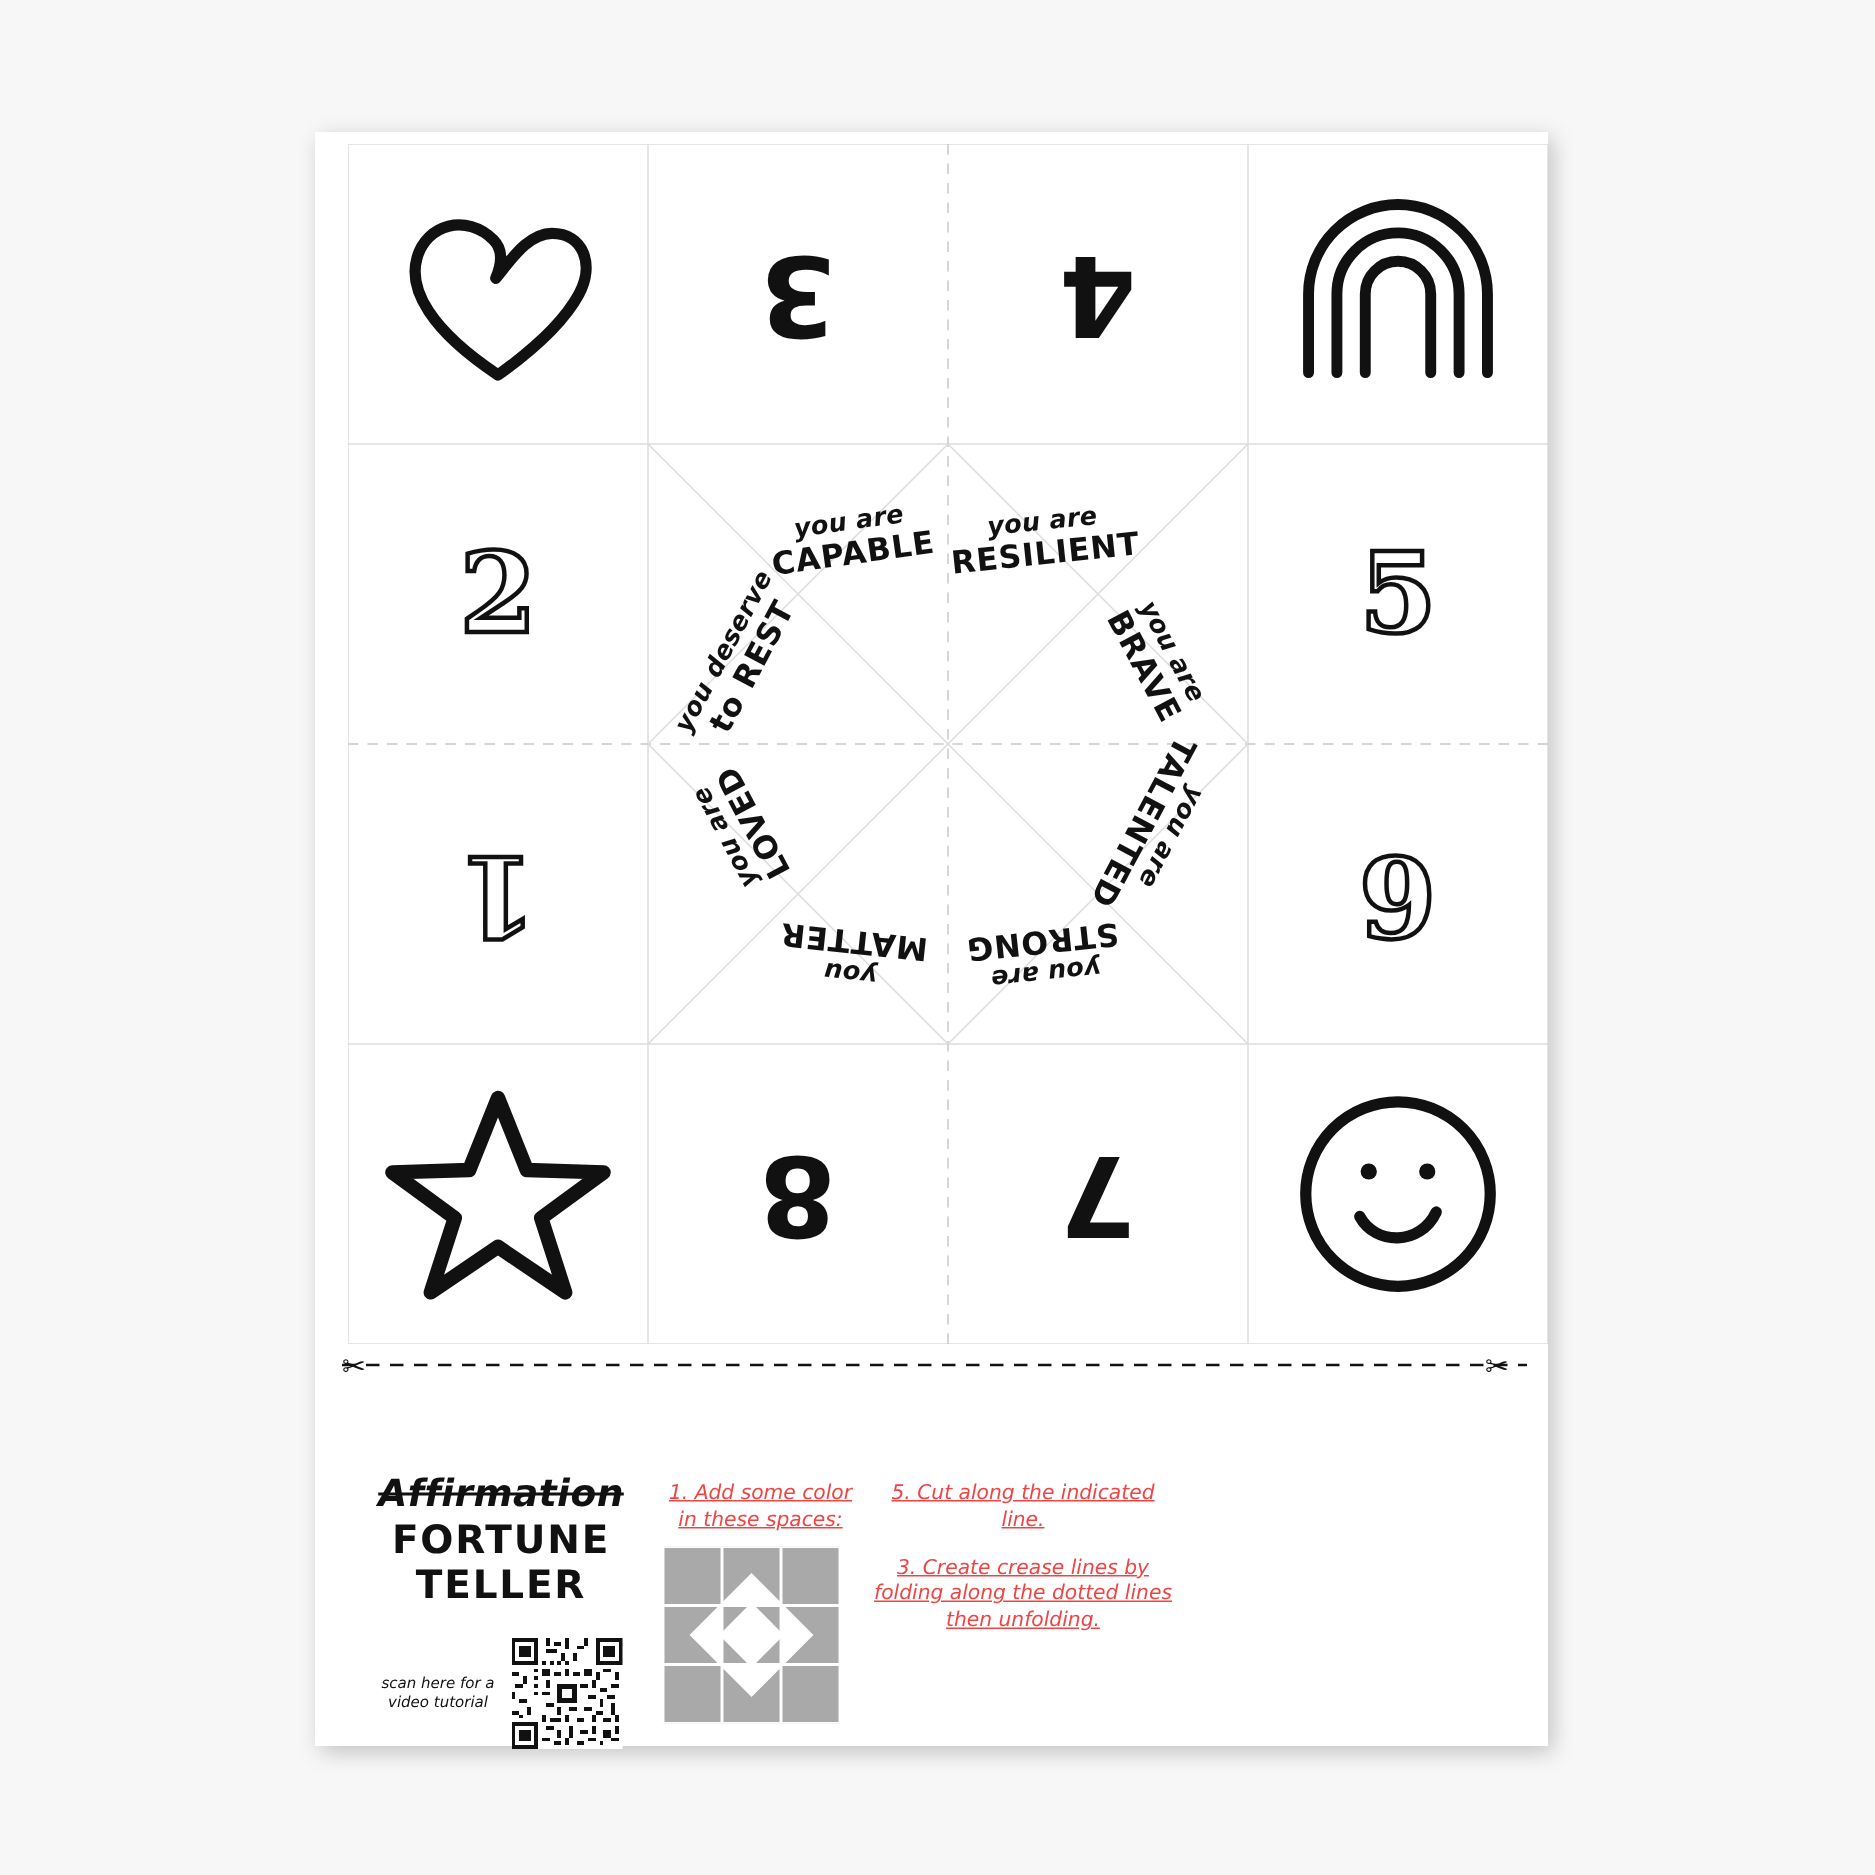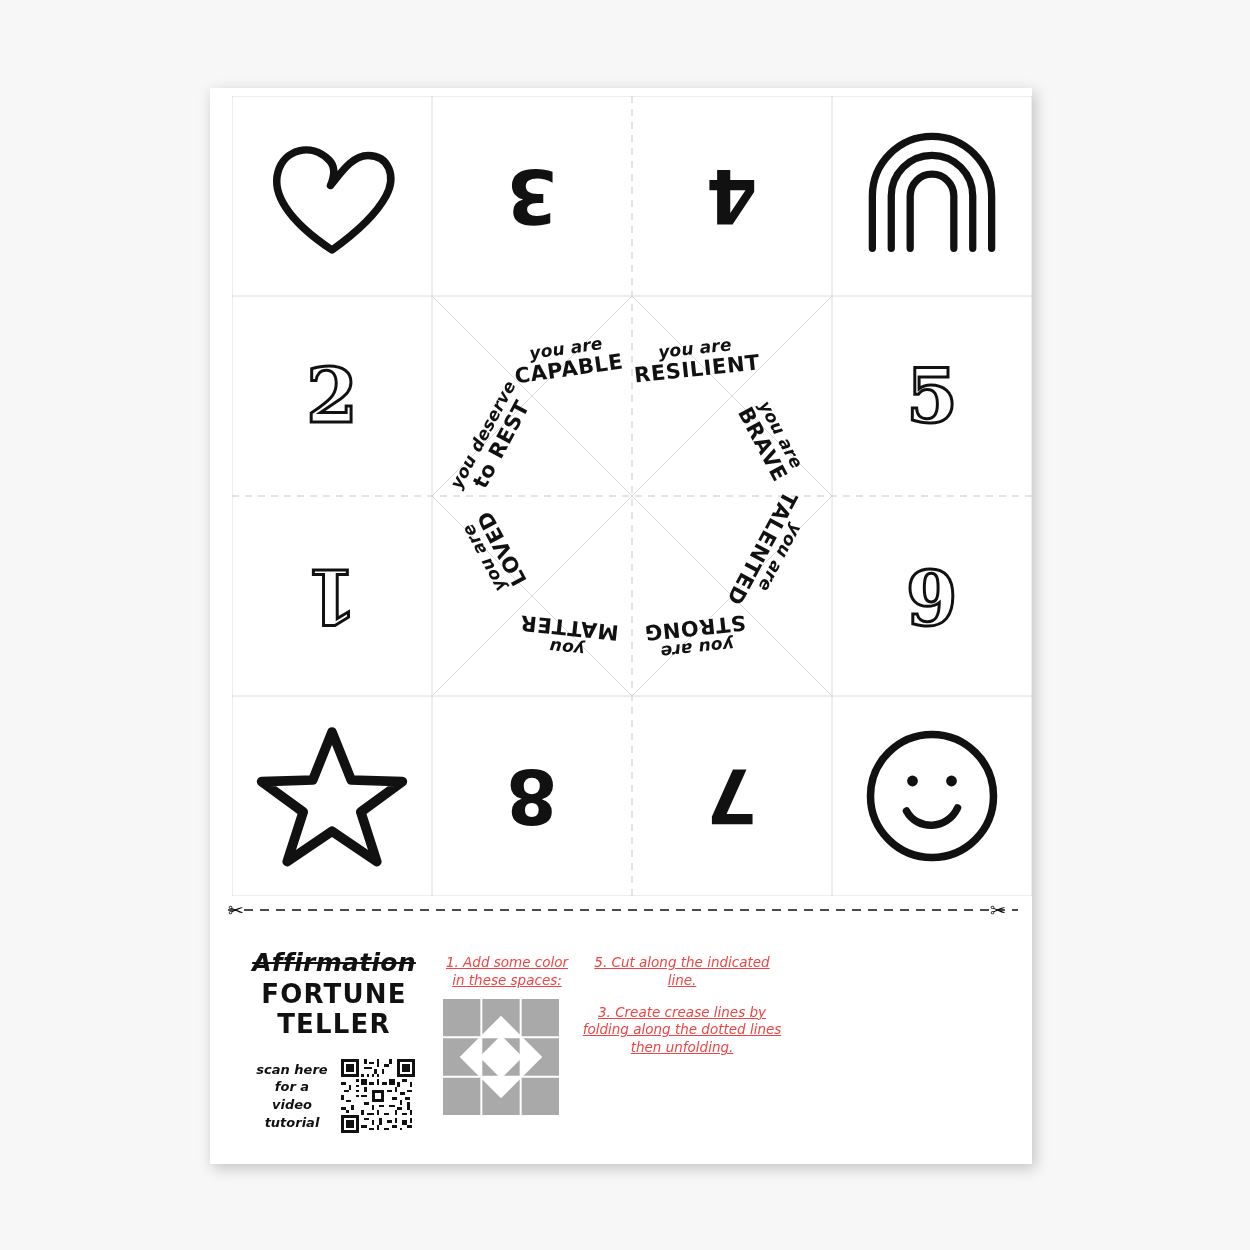--- a/index.html
+++ b/index.html
@@ -98,21 +98,21 @@
     position: absolute;
     top: 811px;
     font-size: 19px;
     color: #111;
   }
 
   
   #instructions {
     position: absolute;
     left: 26px;
-    top: 848px;
+    top: 881px;
     width: 772px;
     height: 200px;
     display: flex;
     gap: 10px;
   }
   .col { box-sizing: border-box; }
   .col-brand { width: 196px; text-align: center; padding-top: 12px; }
   .brand-line1 {
     font-family: "DejaVu Sans", sans-serif;
     font-style: italic;
@@ -134,26 +134,25 @@
   .scan-row {
     margin-top: 20px;
     display: flex;
     align-items: center;
     justify-content: center;
     gap: 10px;
   }
   .scan-text {
     font-family: "DejaVu Sans", sans-serif;
     font-style: italic;
-    font-size: 13px;
+    font-size: 10px;
     line-height: 1.35;
     color: #111;
     text-align: center;
     width: 78px;
-    font-weight: bold;
   }
   .qr { width: 74px; height: 74px; }
 
   .col-step1 { width: 130px; padding-top: 18px; }
   .step {
     font-family: "DejaVu Sans", sans-serif;
     font-style: italic;
     font-size: 13.5px;
     line-height: 1.32;
     color: #ef4444;

